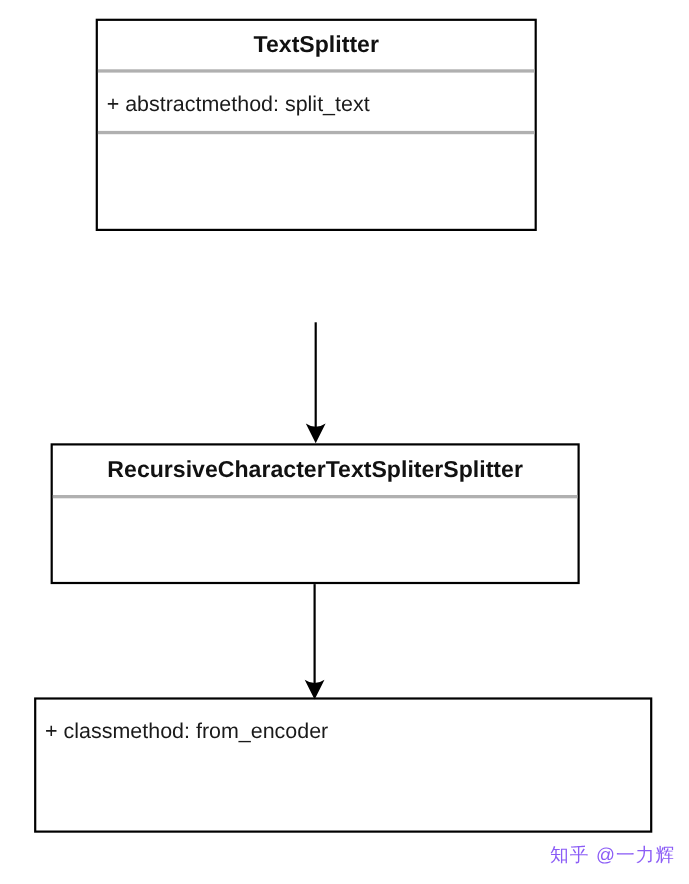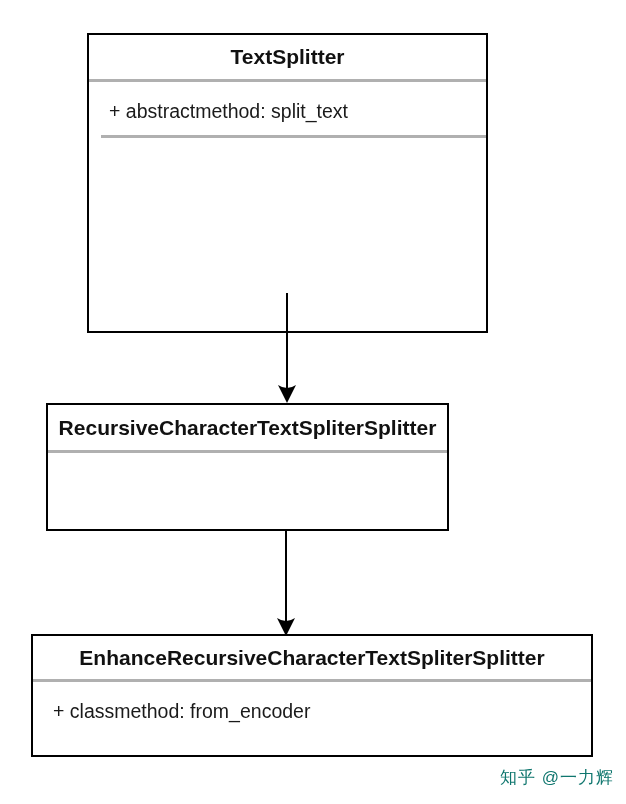--- a/index.html
+++ b/index.html
@@ -38,47 +38,46 @@
   }
   .class-section {
     box-sizing: border-box;
     padding: 15px 10px 10px 8px;
     font-size: 19.5px;
     line-height: 28px;
     color: #1a1a1a;
     flex: 0 0 auto;
     white-space: nowrap;
     overflow: hidden;
-    margin-left: 12px;
   }
   .class-section.divided {
     border-bottom: 3px solid #b0b0b0;
   }
   .member-row {
     white-space: nowrap;
   }
-  #box-textsplitter     { left: 87px;  top: 33px;  width: 401px; height: 300px; }
+  #box-textsplitter     { left: 87px;  top: 17px;  width: 401px; height: 193px; }
   #box-textsplitter .class-title { height: 47px; }
   #box-textsplitter .section-abstract { height: 56px; }
-  #box-recursive        { left: 46px;  top: 403px; width: 403px; height: 128px; }
+  #box-recursive        { left: 46px;  top: 403px; width: 481px; height: 128px; }
   #box-recursive .class-title { height: 48px; }
   #box-enhance          { left: 31px;  top: 634px; width: 562px; height: 123px; }
   #box-enhance .class-title { height: 46px; }
   .connector-layer {
     position: absolute;
     left: 0;
     top: 0;
     pointer-events: none;
   }
   .watermark {
     position: absolute;
     right: 12px;
     top: 766px;
     font-size: 17px;
-    color: #0f766e;
+    color: #8b5cf6;
     letter-spacing: 1px;
     white-space: nowrap;
   }
 </style>
 </head>
 <body>
 
 <div class="canvas">
 
   <div class="class-box" id="box-textsplitter">
@@ -88,21 +87,20 @@
     </div>
     <div class="class-section section-methods">
     </div>
   </div>
 
   <div class="class-box" id="box-recursive">
     <div class="class-title">RecursiveCharacterTextSpliterSplitter</div>
   </div>
 
   <div class="class-box" id="box-enhance">
-    <div class="class-title">EnhanceRecursiveCharacterTextSpliterSplitter</div>
     <div class="class-section">
       <div class="member-row">+ classmethod: from_encoder</div>
     </div>
   </div>
 
   <svg class="connector-layer" width="626" height="804" viewBox="0 0 626 804" aria-hidden="true">
     <g>
       <line x1="287" y1="293" x2="287" y2="389" stroke="#000000" stroke-width="2"></line>
       <path d="M 287 403 L 278 385 Q 287 391 296 385 Z" fill="#000000"></path>
     </g>

